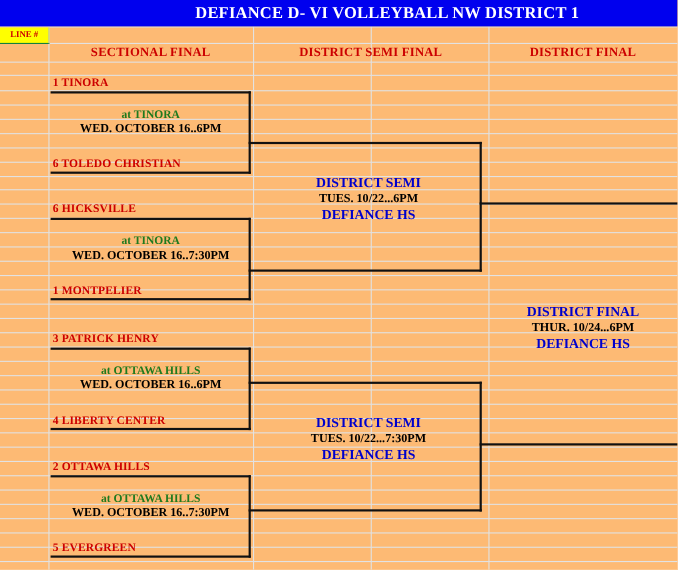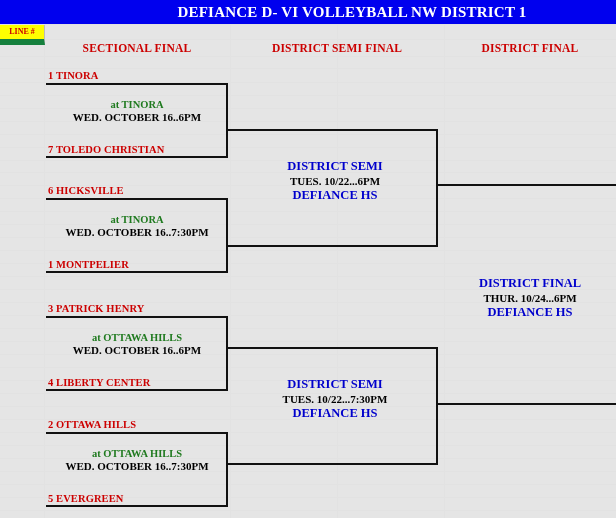--- a/index.html
+++ b/index.html
@@ -2,21 +2,21 @@
 <html><head>
 <meta charset="utf-8">
 <style>
   html,body{margin:0;padding:0;}
   body{
     width:616px;height:518px;overflow:hidden;
     background:#ffffff;
     font-family:"Liberation Serif", serif;
     -webkit-font-smoothing:antialiased;
   }
-  #page{position:relative;width:616px;height:518px;background:#e5e5e5;overflow:hidden;}
+  #page{position:relative;width:616px;height:518px;background:#fdba74;overflow:hidden;}
 
   
   .gridlayer{position:absolute;inset:0;pointer-events:none;}
   .hline{position:absolute;left:0;width:616px;height:1px;background:#e2e2e2;}
   .vline{position:absolute;top:24px;width:1px;height:494px;background:#e2e2e2;}
 
   
   .titlebar{
     position:absolute;left:0;top:0;width:616px;height:24px;
     background:#0000ee;
@@ -32,21 +32,21 @@
     font-family:"Liberation Serif", serif;
     padding-left:88px;
     box-sizing:border-box;
   }
 
   
   .linecell{
     position:absolute;left:0;top:25px;width:44px;height:14px;
     background:#ffff00;
     border-right:1px solid #bbb;
-    border-bottom:6px solid #15803d;
+    border-bottom:1px solid #15803d;
     color:#cc0000;
     font-size:8px;font-weight:bold;
     font-family:"Liberation Serif", serif;
     text-align:center;line-height:14px;
   }
   .noterow{
     position:absolute;left:45px;top:25px;width:571px;height:14px;
     font-family:"Liberation Sans", sans-serif;
     font-size:9.5px;font-weight:bold;color:#000;
     line-height:14px;
@@ -158,21 +158,21 @@
   <div class="linecell">LINE #</div>
 
   <div class="rhdr" id="hdr-semi">DISTRICT SEMI FINAL</div>
   <div class="rhdr" id="hdr-sectional">SECTIONAL FINAL</div>
   <div class="rhdr" id="hdr-final">DISTRICT FINAL</div>
 
   <div class="team" style="left:48px;top:70px;">1 TINORA</div>
   <div class="bk h" style="left:46px;top:83px;width:182px;"></div>
   <div class="bk v" style="left:226px;top:83px;height:75px;"></div>
   <div class="bk h" style="left:46px;top:156px;width:182px;"></div>
-  <div class="team" style="left:48px;top:144px;">7 TOLEDO CHRISTIAN</div>
+  <div class="team" style="left:48px;top:144px;">6 TOLEDO CHRISTIAN</div>
   <div class="game" style="left:46px;top:98px;width:182px;">
     <div class="site">at TINORA</div>
     <div class="when">WED. OCTOBER 16..6PM</div>
   </div>
 
   <div class="team" style="left:48px;top:185px;">6 HICKSVILLE</div>
   <div class="bk h" style="left:46px;top:198px;width:182px;"></div>
   <div class="bk v" style="left:226px;top:198px;height:75px;"></div>
   <div class="bk h" style="left:46px;top:271px;width:182px;"></div>
   <div class="team" style="left:48px;top:259px;">1 MONTPELIER</div>

